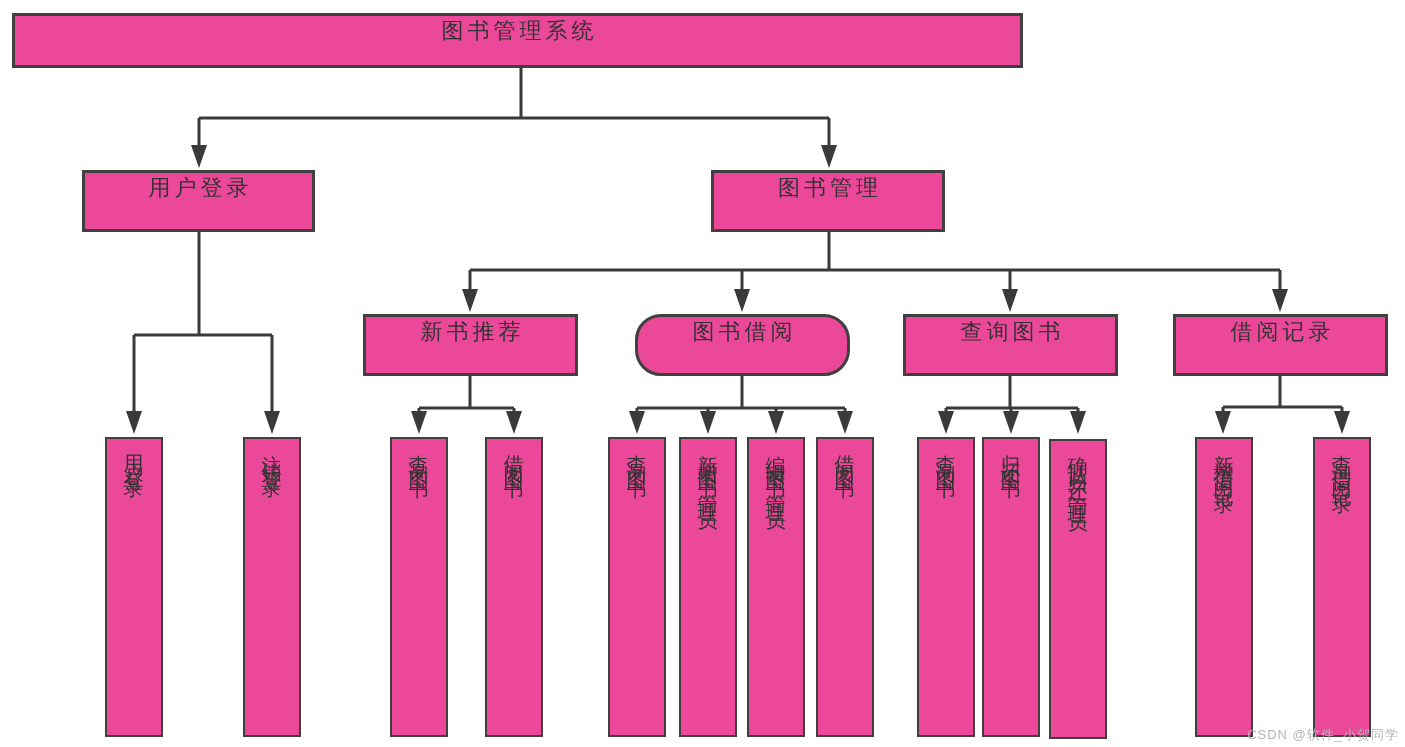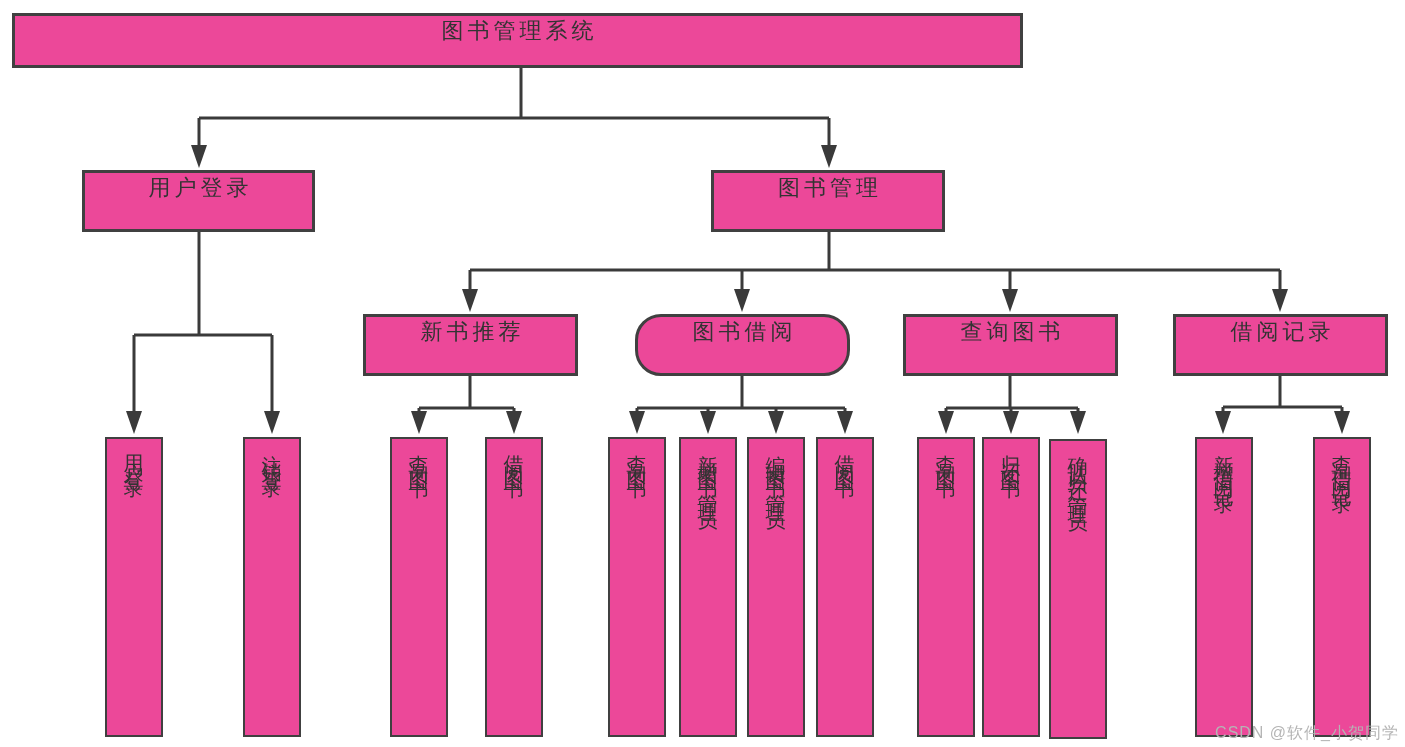--- a/index.html
+++ b/index.html
@@ -34,21 +34,21 @@
     text-orientation:mixed;
     font-size:20px;
     letter-spacing:8px;
     color:#333333;
     line-height:1;
   }
   #watermark{
     position:absolute;
     right:6px;
     bottom:3px;
-    font-size:16px;
+    font-size:13px;
     letter-spacing:1px;
     color:#b5b5b5;
     z-index:10;
     white-space:nowrap;
   }
   .wire{stroke:#3a3a3a;stroke-width:3;fill:none;}
   .head{fill:#3a3a3a;stroke:none;}
 </style>
 </head>
 <body>

